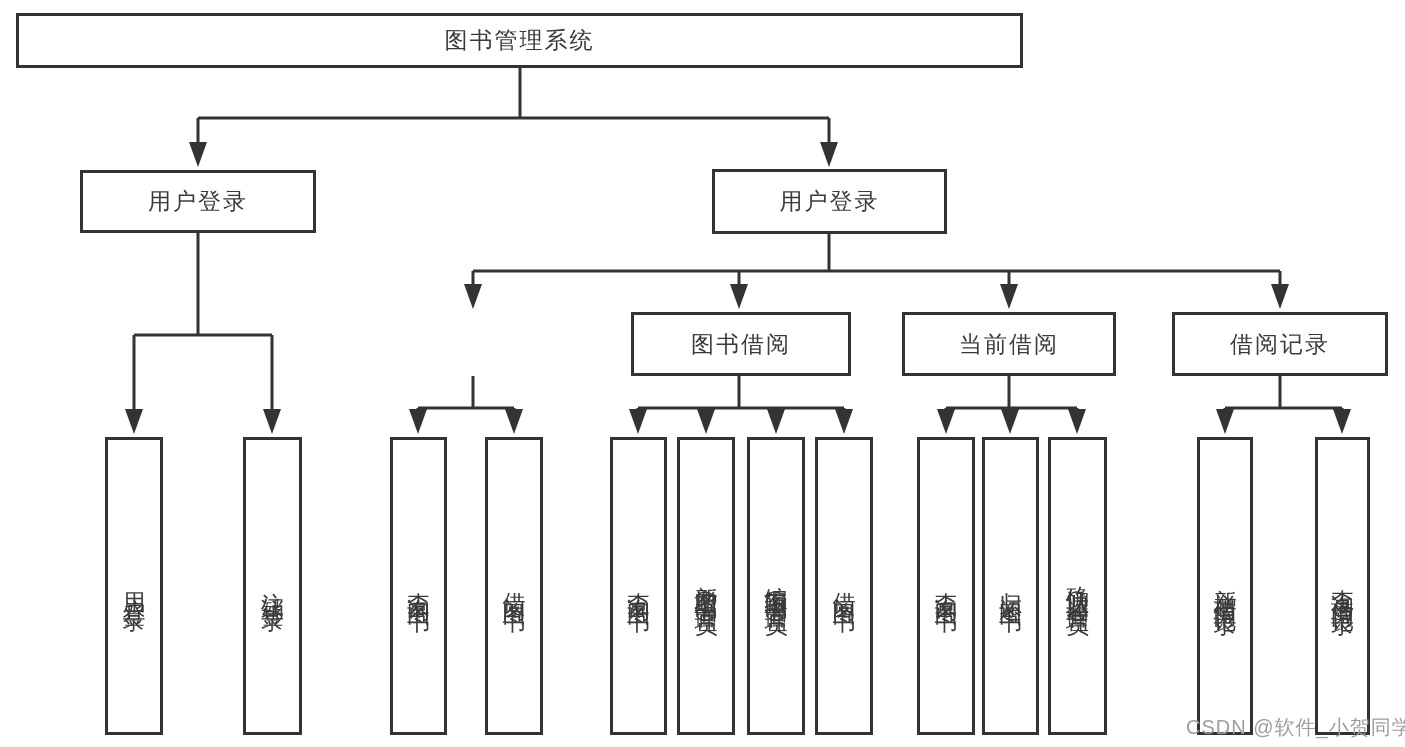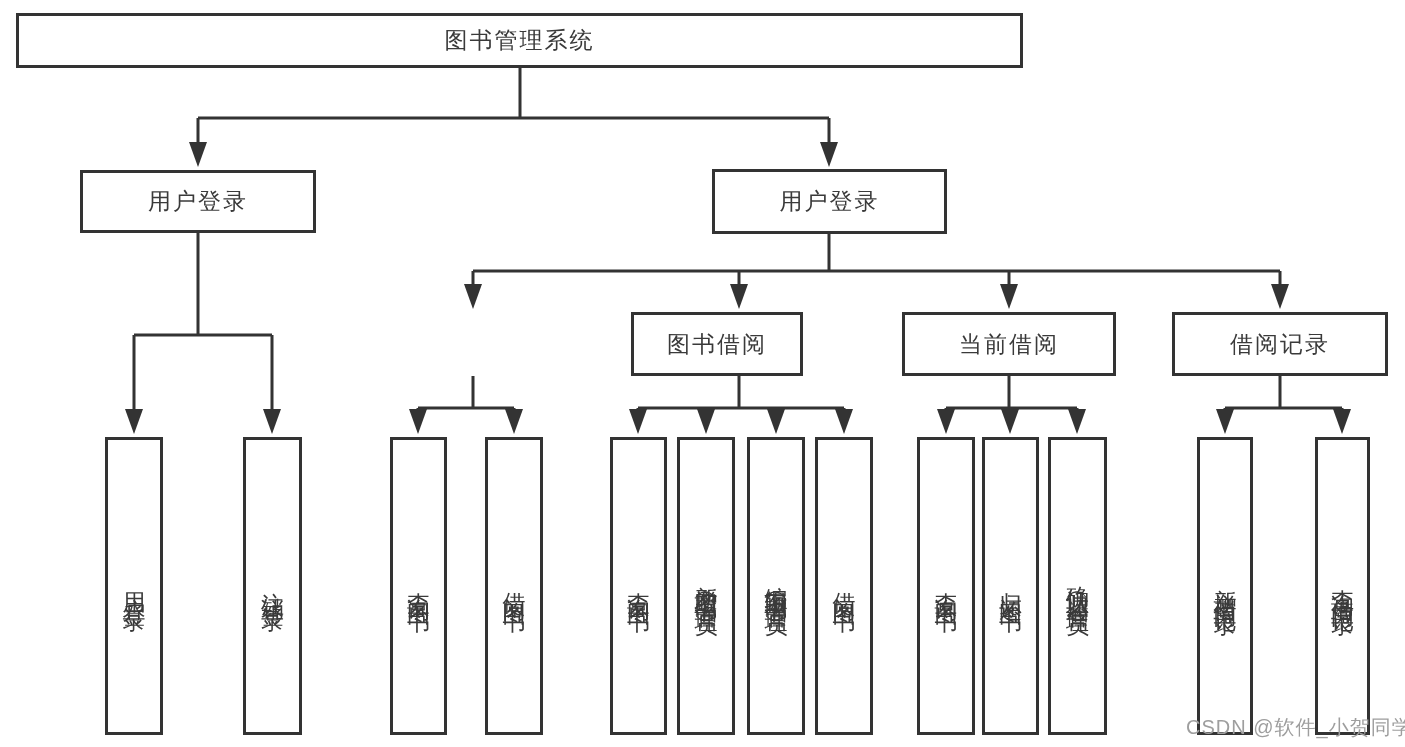--- a/index.html
+++ b/index.html
@@ -80,21 +80,21 @@
       <path d="M1280 376V408M1225 408H1342M1225 408V415M1342 408V415" fill="none" stroke="#333333" stroke-width="3"></path>
       <polygon points="1216,409 1234,409 1225,434" fill="#333333"></polygon>
       <polygon points="1333,409 1351,409 1342,434" fill="#333333"></polygon>
     </svg>
 
   <div class="node" style="left:16px;top:13px;width:1007px;height:55px">图书管理系统</div>
 
   <div class="node" style="left:80px;top:170px;width:236px;height:63px">用户登录</div>
   <div class="node" style="left:712px;top:169px;width:235px;height:65px">用户登录</div>
 
-  <div class="node" style="left:631px;top:312px;width:172px;height:64px">图书借阅</div>
+  <div class="node" style="left:631px;top:312px;width:220px;height:64px">图书借阅</div>
   <div class="node" style="left:1172px;top:312px;width:216px;height:64px">借阅记录</div>
   <div class="node" style="left:902px;top:312px;width:214px;height:64px">当前借阅</div>
 
   <div class="node v" style="left:105px;top:437px;width:58px;height:298px">用户登录</div>
   <div class="node v" style="left:243px;top:437px;width:59px;height:298px">注销登录</div>
 
   <div class="node v" style="left:390px;top:437px;width:57px;height:298px">查询图书</div>
   <div class="node v" style="left:485px;top:437px;width:58px;height:298px">借阅图书</div>
 
   <div class="node v" style="left:610px;top:437px;width:57px;height:298px">查询图书</div>

